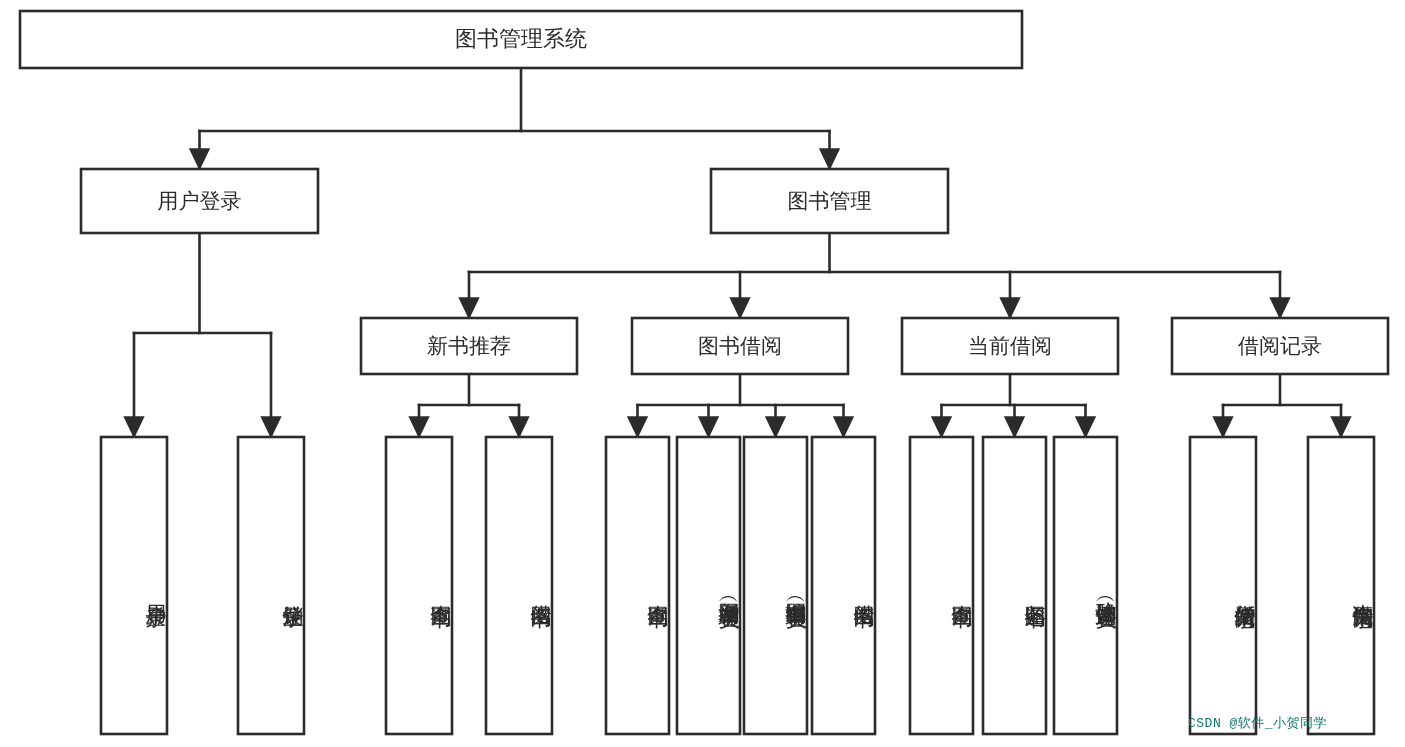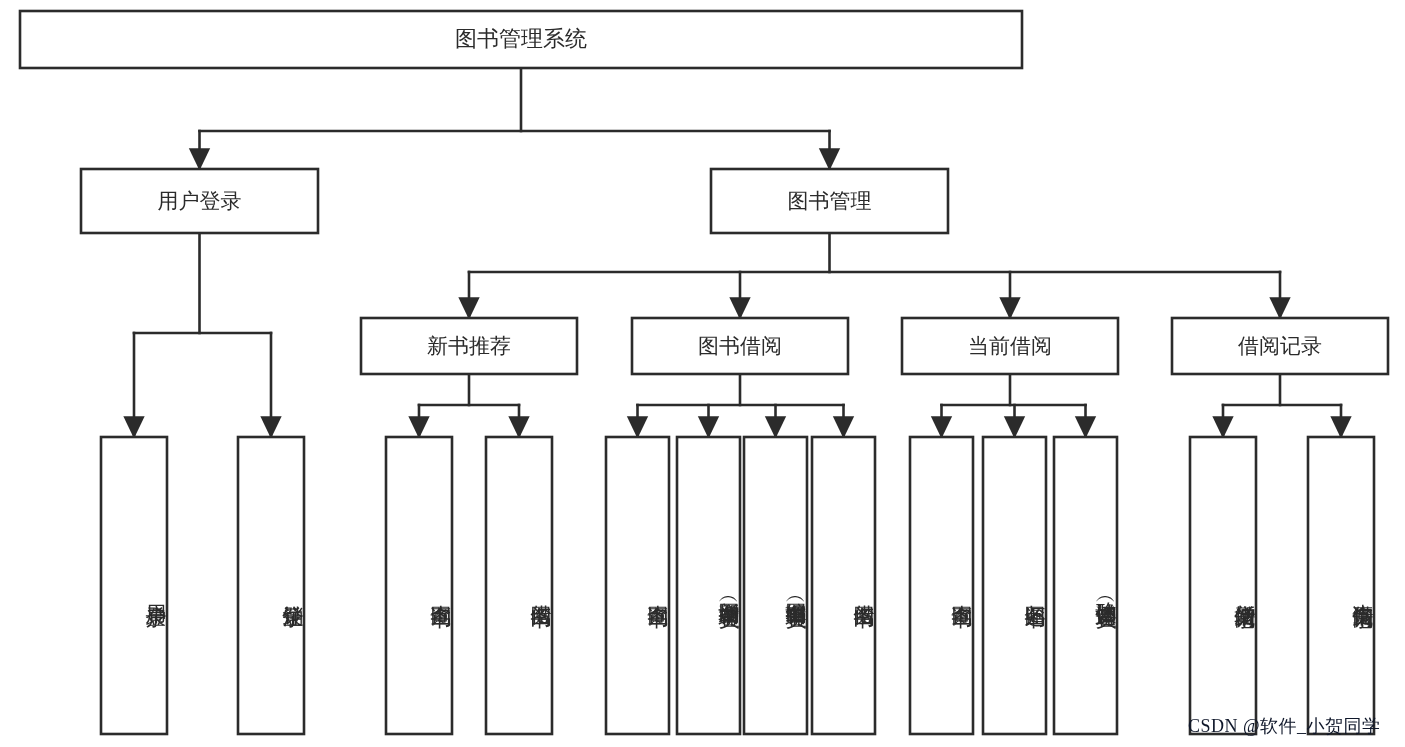--- a/index.html
+++ b/index.html
@@ -65,23 +65,23 @@
     color: #2b2b2b;
     letter-spacing: 1px;
     white-space: nowrap;
     pointer-events: none;
     user-select: none;
   }
   .watermark {
     position: absolute;
     left: 1188px;
     top: 714px;
-    font-family: Liberation Serif, serif;
-    font-size: 18px;
-    color: #0f172a;
+    font-family: Liberation Mono, monospace;
+    font-size: 13px;
+    color: #0f766e;
     letter-spacing: 0.5px;
     white-space: nowrap;
     user-select: none;
   }
 </style>
 </head>
 <body>
 
 <div id="diagram-root">
 

